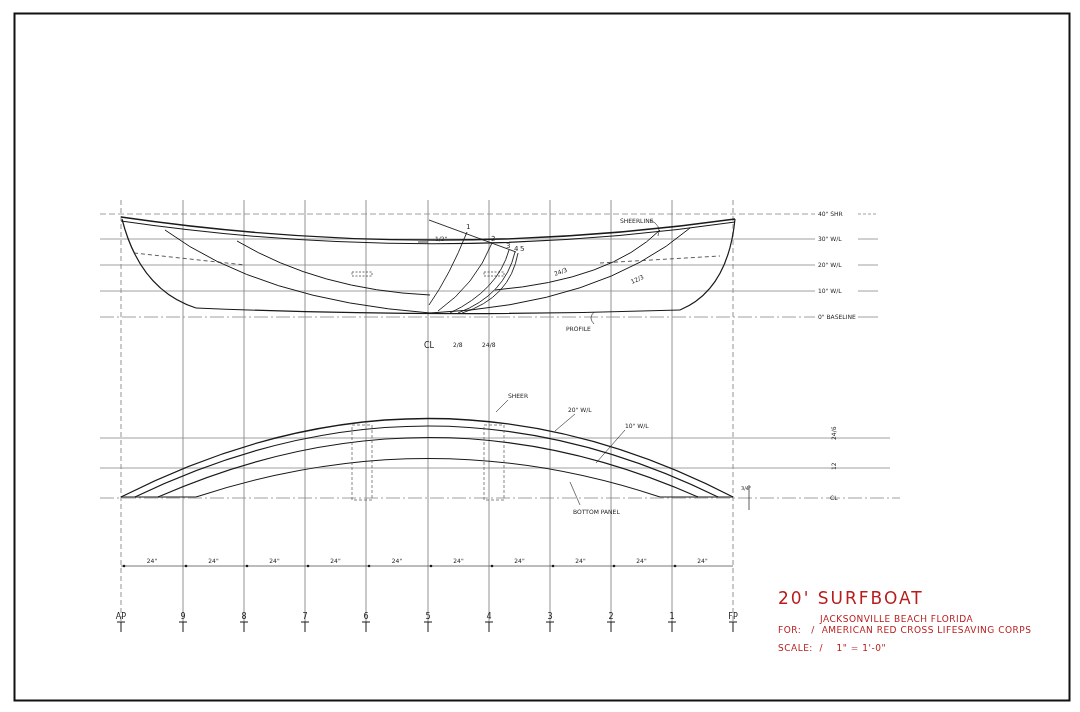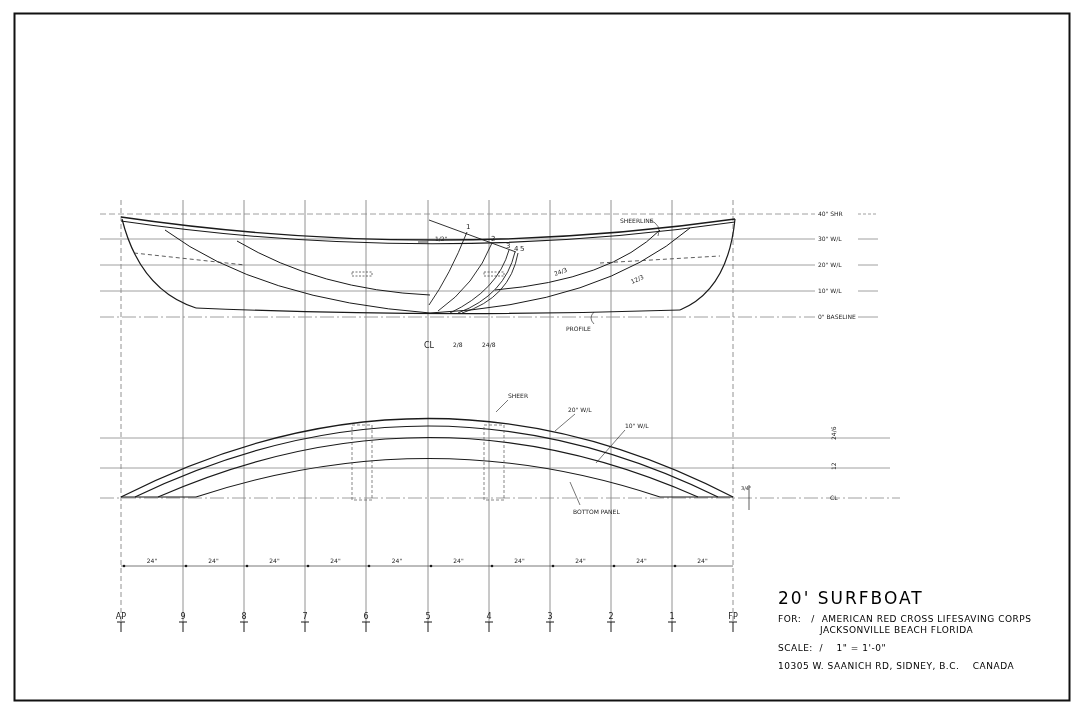--- a/index.html
+++ b/index.html
@@ -1,19 +1,19 @@
 <!DOCTYPE html>
 <html><head>
 <meta charset="utf-8">
 <style>
   html, body { margin: 0; padding: 0; background: #ffffff; }
   body { width: 1080px; height: 712px; overflow: hidden; position: relative; font-family: "DejaVu Sans", sans-serif; }
   #sheet { position: absolute; left: 0; top: 0; width: 1080px; height: 712px; }
   .hand { font-family: "DejaVu Sans", sans-serif; fill: #222; }
-  .title-block { position: absolute; left: 778px; top: 588px; width: 290px; color: #000000; font-family: "DejaVu Sans", sans-serif; letter-spacing: 0.5px; }
+  .title-block { position: absolute; left: 778px; top: 588px; width: 290px; color: #b91c1c; font-family: "DejaVu Sans", sans-serif; letter-spacing: 0.5px; }
   .tb-title { font-size: 17px; letter-spacing: 2px; margin-bottom: 6px; }
   .tb-line { font-size: 9px; line-height: 11px; white-space: nowrap; text-transform: uppercase; }
   .tb-gap { height: 7px; }
   .indent { padding-left: 42px; }
 </style>
 </head>
 <body>
 
 <svg id="sheet" viewBox="0 0 1080 712" xmlns="http://www.w3.org/2000/svg">
 
@@ -190,29 +190,25 @@
       <line x1="668" y1="622" x2="676" y2="622" stroke="#1a1a1a" stroke-width="1"></line>
       <line x1="672" y1="622" x2="672" y2="632" stroke="#1a1a1a" stroke-width="1"></line>
       <text x="733" y="619" text-anchor="middle" font-size="8" class="hand">FP</text>
       <line x1="729" y1="622" x2="737" y2="622" stroke="#1a1a1a" stroke-width="1"></line>
       <line x1="733" y1="622" x2="733" y2="632" stroke="#1a1a1a" stroke-width="1"></line>
     </g>
 </svg>
 
 <div class="title-block">
   <div class="tb-title">20' SURFBOAT</div>
+  <div class="tb-line indent">JACKSONVILLE BEACH FLORIDA</div>
   <div class="tb-line">
     <span>FOR:</span>
     &nbsp;&nbsp;/&nbsp;
     <span>AMERICAN RED CROSS LIFESAVING CORPS</span>
   </div>
-  <div class="tb-line indent">JACKSONVILLE BEACH FLORIDA</div>
   <div class="tb-gap"></div>
   <div class="tb-line">
     <span>SCALE:</span>&nbsp;&nbsp;/&nbsp;&nbsp;&nbsp;
     <span>1" = 1'-0"</span>
   </div>
   <div class="tb-gap"></div>
-  <div class="tb-line">
-    <span>10305 W. SAANICH RD, SIDNEY, B.C.</span>&nbsp;&nbsp;&nbsp;
-    <span>CANADA</span>
-  </div>
 </div>
 
 </body></html>

